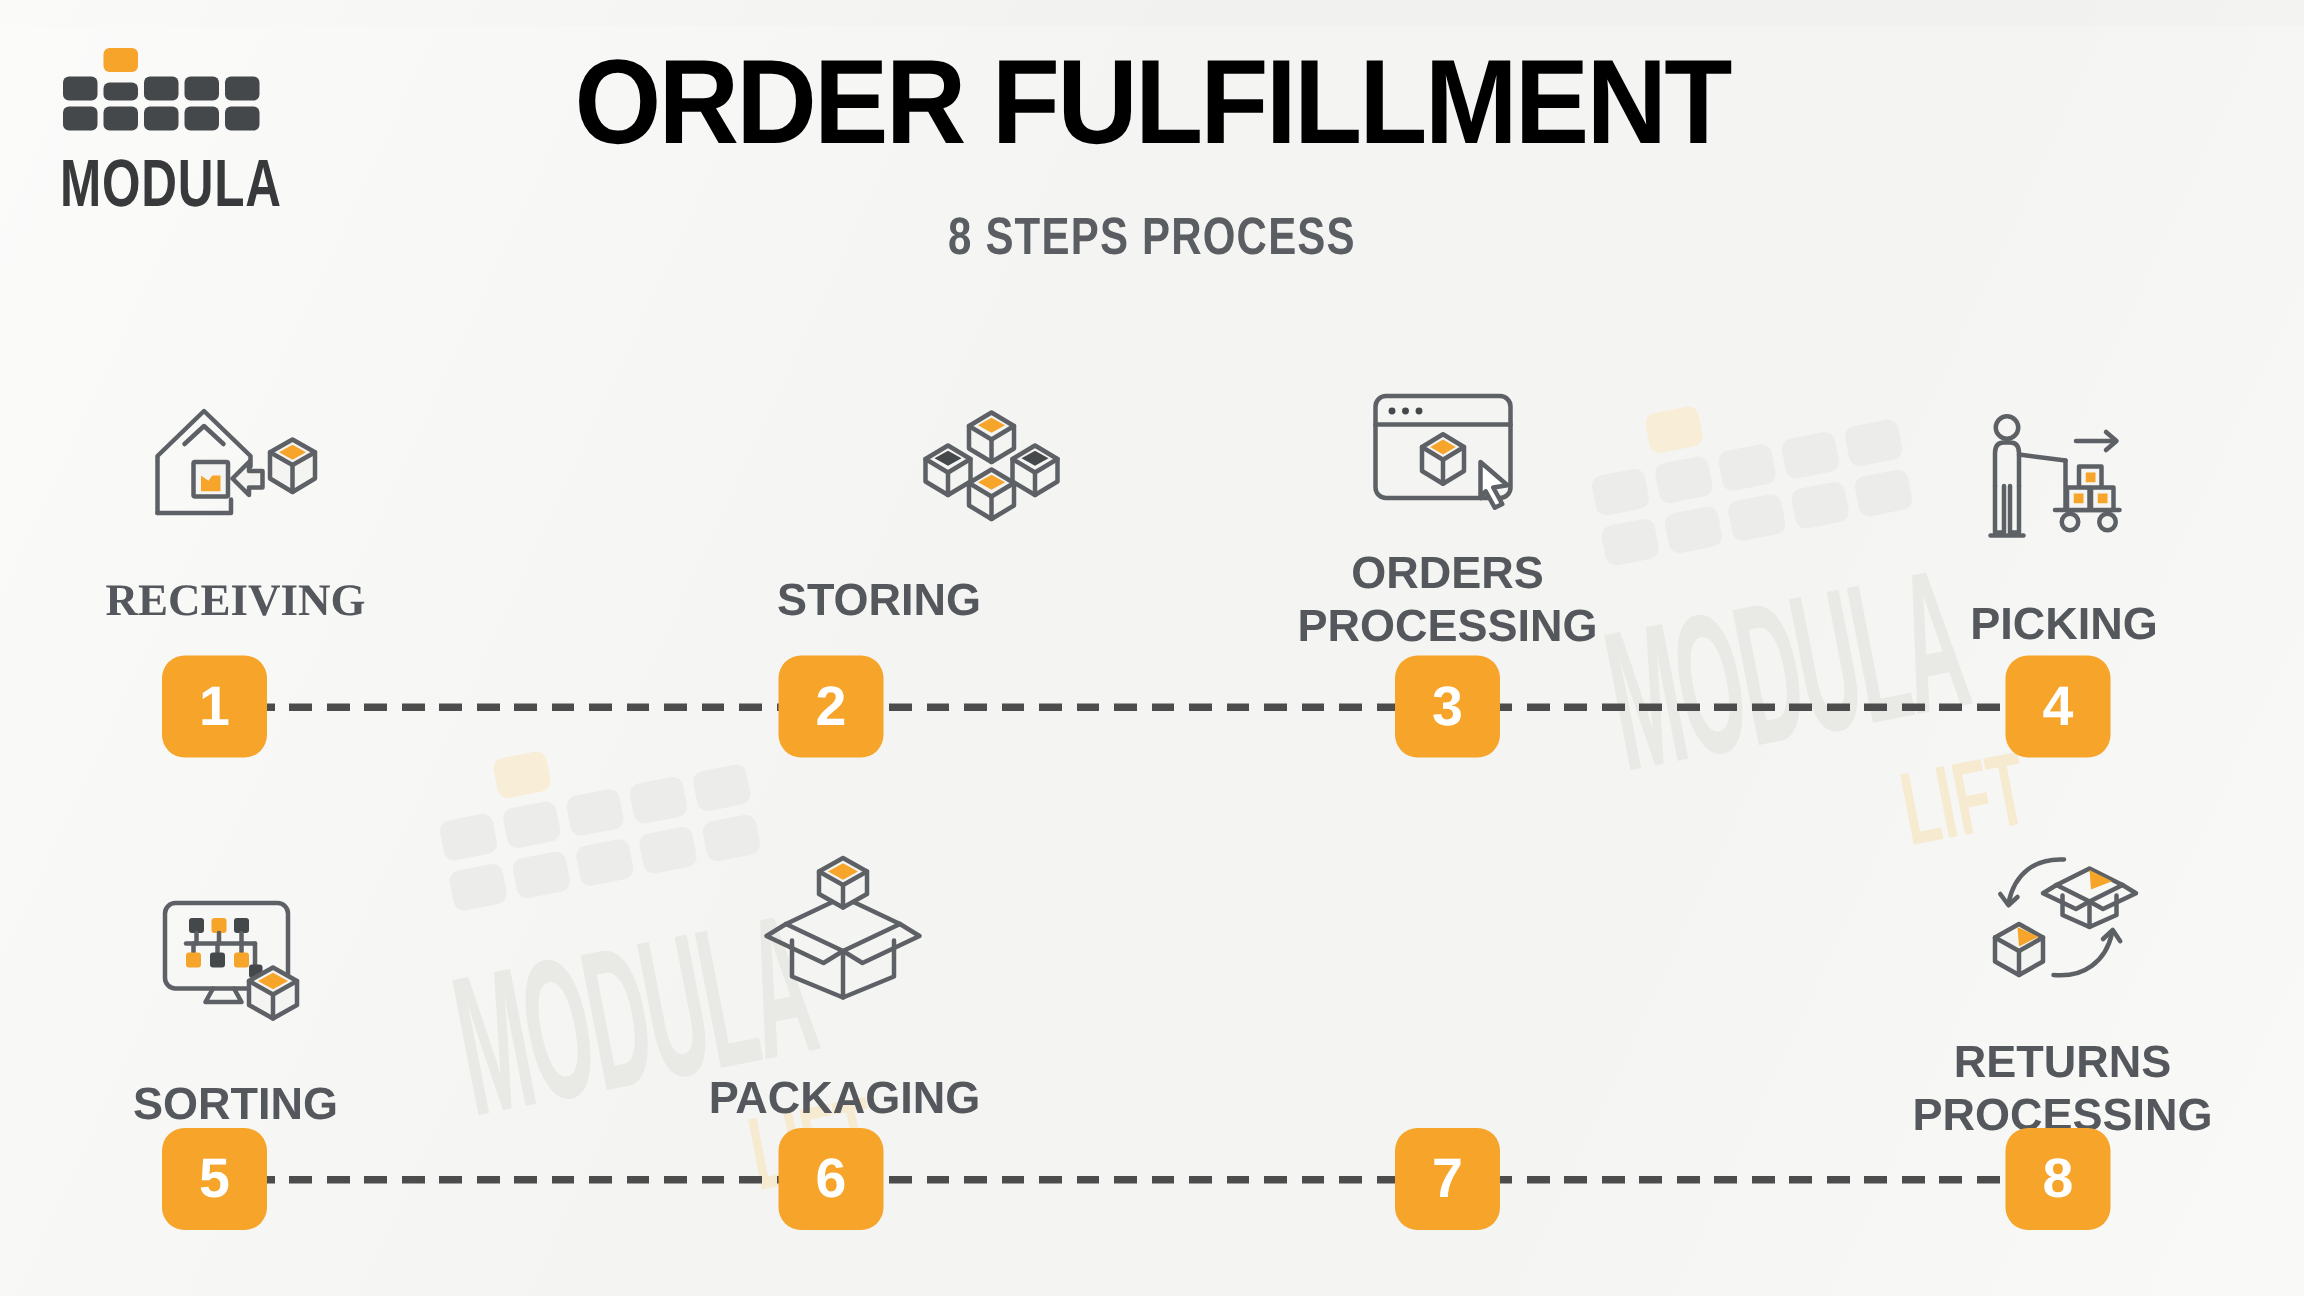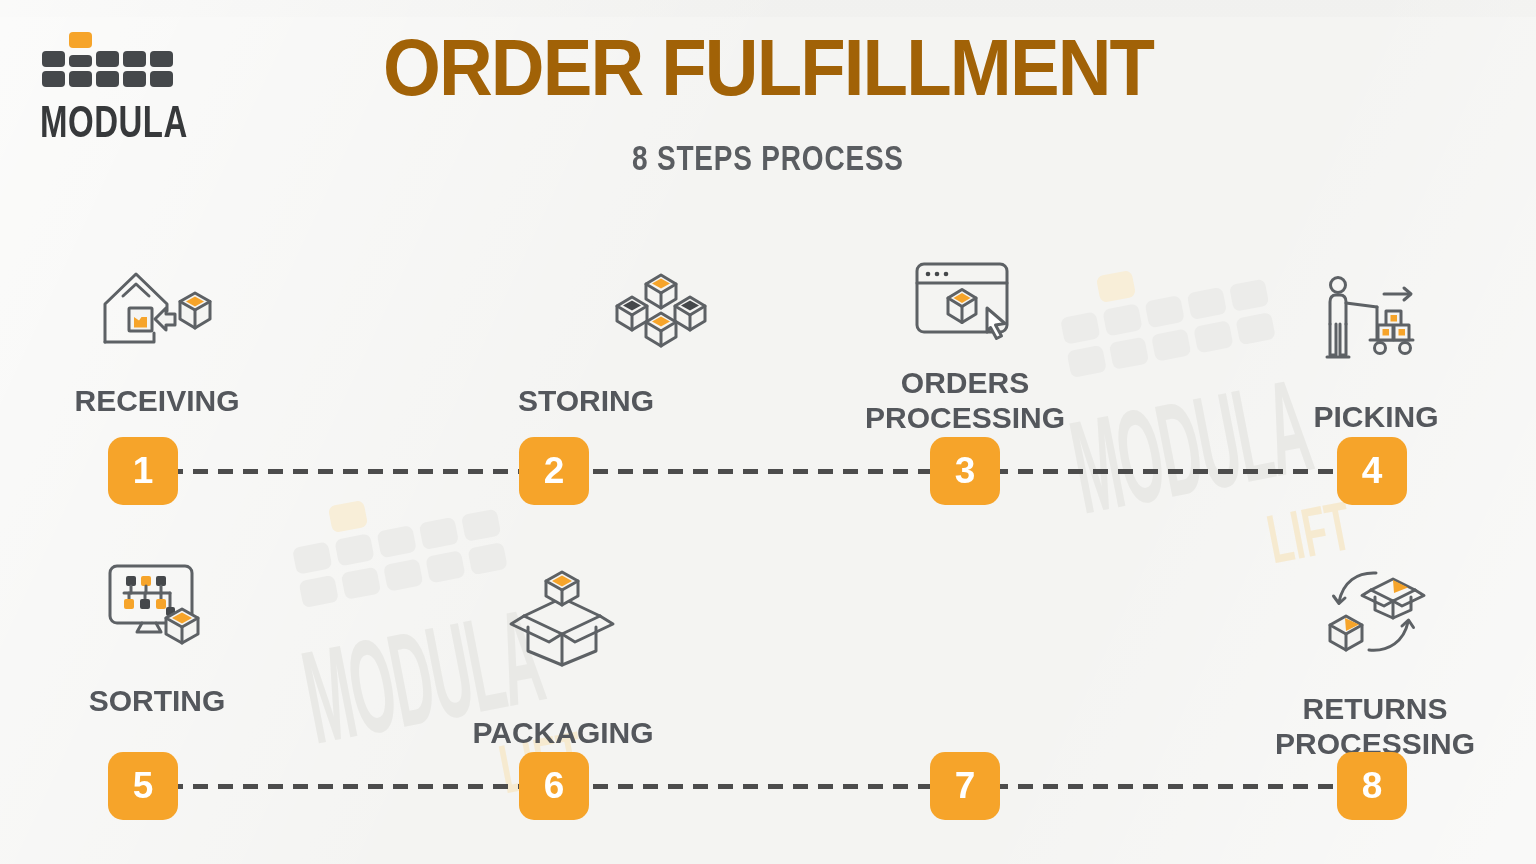--- a/index.html
+++ b/index.html
@@ -12,21 +12,21 @@
     background:
       linear-gradient(115deg, rgba(255,255,255,.65) 0%, rgba(255,255,255,0) 42%),
       linear-gradient(295deg, rgba(255,255,255,.5) 0%, rgba(255,255,255,0) 30%),
       linear-gradient(180deg, rgba(0,0,0,.012) 0 2%, transparent 2%);
   }
 
   
   .logo{position:absolute;left:40px;top:30px;width:136px;z-index:2;text-align:center;}
   .logo-brand{display:inline-block;font-size:33px;font-weight:700;color:#37393b;
     letter-spacing:.5px;transform:scaleY(1.35);transform-origin:top;margin-top:2px;}
-  .title{position:absolute;top:22px;left:0;right:0;text-align:center;z-index:2;color:#a16207;}
+  .title{position:absolute;top:22px;left:0;right:0;text-align:center;z-index:2;color:#000000;}
   .title-inner{display:inline-block;font-size:80px;font-weight:800;letter-spacing:-2px;
     transform:scaleX(.93);transform-origin:center;}
   .subtitle{position:absolute;top:138px;left:0;right:0;text-align:center;z-index:2;color:#5a5d61;}
   .subtitle-inner{display:inline-block;font-size:35px;font-weight:700;letter-spacing:1px;
     transform:scaleX(.8);transform-origin:center;}
 
   
   .wm{position:absolute;display:flex;flex-direction:column;align-items:center;
       transform:rotate(-11deg);z-index:0;}
   .wm-grid{display:grid;grid-template-columns:repeat(5,36px);gap:7px;position:relative;}
@@ -119,21 +119,21 @@
   <div class="title">
     <span class="title-inner">ORDER FULFILLMENT</span>
   </div>
   <div class="subtitle">
     <span class="subtitle-inner">8 STEPS PROCESS</span>
   </div>
 
   <div class="dash" style="top:469px;"></div>
   <div class="dash" style="top:784px;"></div>
 
-  <div class="step" style="left:7px;top:252px;">
+  <div class="step" style="left:7px;top:252px;font-family:Liberation Serif, serif;">
     <div class="icon-box">
       <svg width="132" height="96" viewBox="0 0 132 96">
         <path class="s" d="M14 84 V46 L45 16 L76 46 V53"></path>
         <path class="s" d="M14 84 H63 V75"></path>
         <path class="s" d="M32 38 L45 26 L58 38"></path>
         <rect class="fbs" x="38" y="50" width="23" height="23" rx="1"></rect>
         <path class="fo" d="M43 59 L48 62.5 L50.5 59 L56 59 V69.5 H43 Z"></path>
         <path class="fbs" d="M64 61 L75 50 V56 H84 V67 H75 V72 Z"></path>
         <path class="fb" d="M89 43.5 L104 35 L119 43.5 V61 L104 70 L89 61 Z"></path>
         <path class="s" d="M104 35 L119 43.5 L104 52 L89 43.5 Z"></path>
@@ -228,21 +228,21 @@
   <div class="badge" style="left:519px;top:437px;">
       <span>2</span>
     </div>
   <div class="badge" style="left:930px;top:437px;">
       <span>3</span>
     </div>
   <div class="badge" style="left:1337px;top:437px;">
       <span>4</span>
     </div>
 
-  <div class="step" style="left:7px;top:552px;">
+  <div class="step" style="left:7px;top:588px;">
     <div class="icon-box">
       <svg width="106" height="96" viewBox="0 0 106 96">
         <rect class="s" x="6" y="8" width="82" height="57" rx="7"></rect>
         <path class="s" d="M38 65 L33 74 M52 65 L57 74 M33 74 H57"></path>
         <rect class="fd" x="22" y="18" width="10" height="10" rx="2"></rect>
         <rect class="fo" x="37" y="18" width="10" height="10" rx="2"></rect>
         <rect class="fd" x="52" y="18" width="10" height="10" rx="2"></rect>
         <path class="s" d="M27 28 V35 M42 28 V35 M57 28 V35"></path>
         <path class="s" d="M20 35 H66"></path>
         <path class="s" d="M25 35 V41 M41 35 V41 M57 35 V41"></path>

